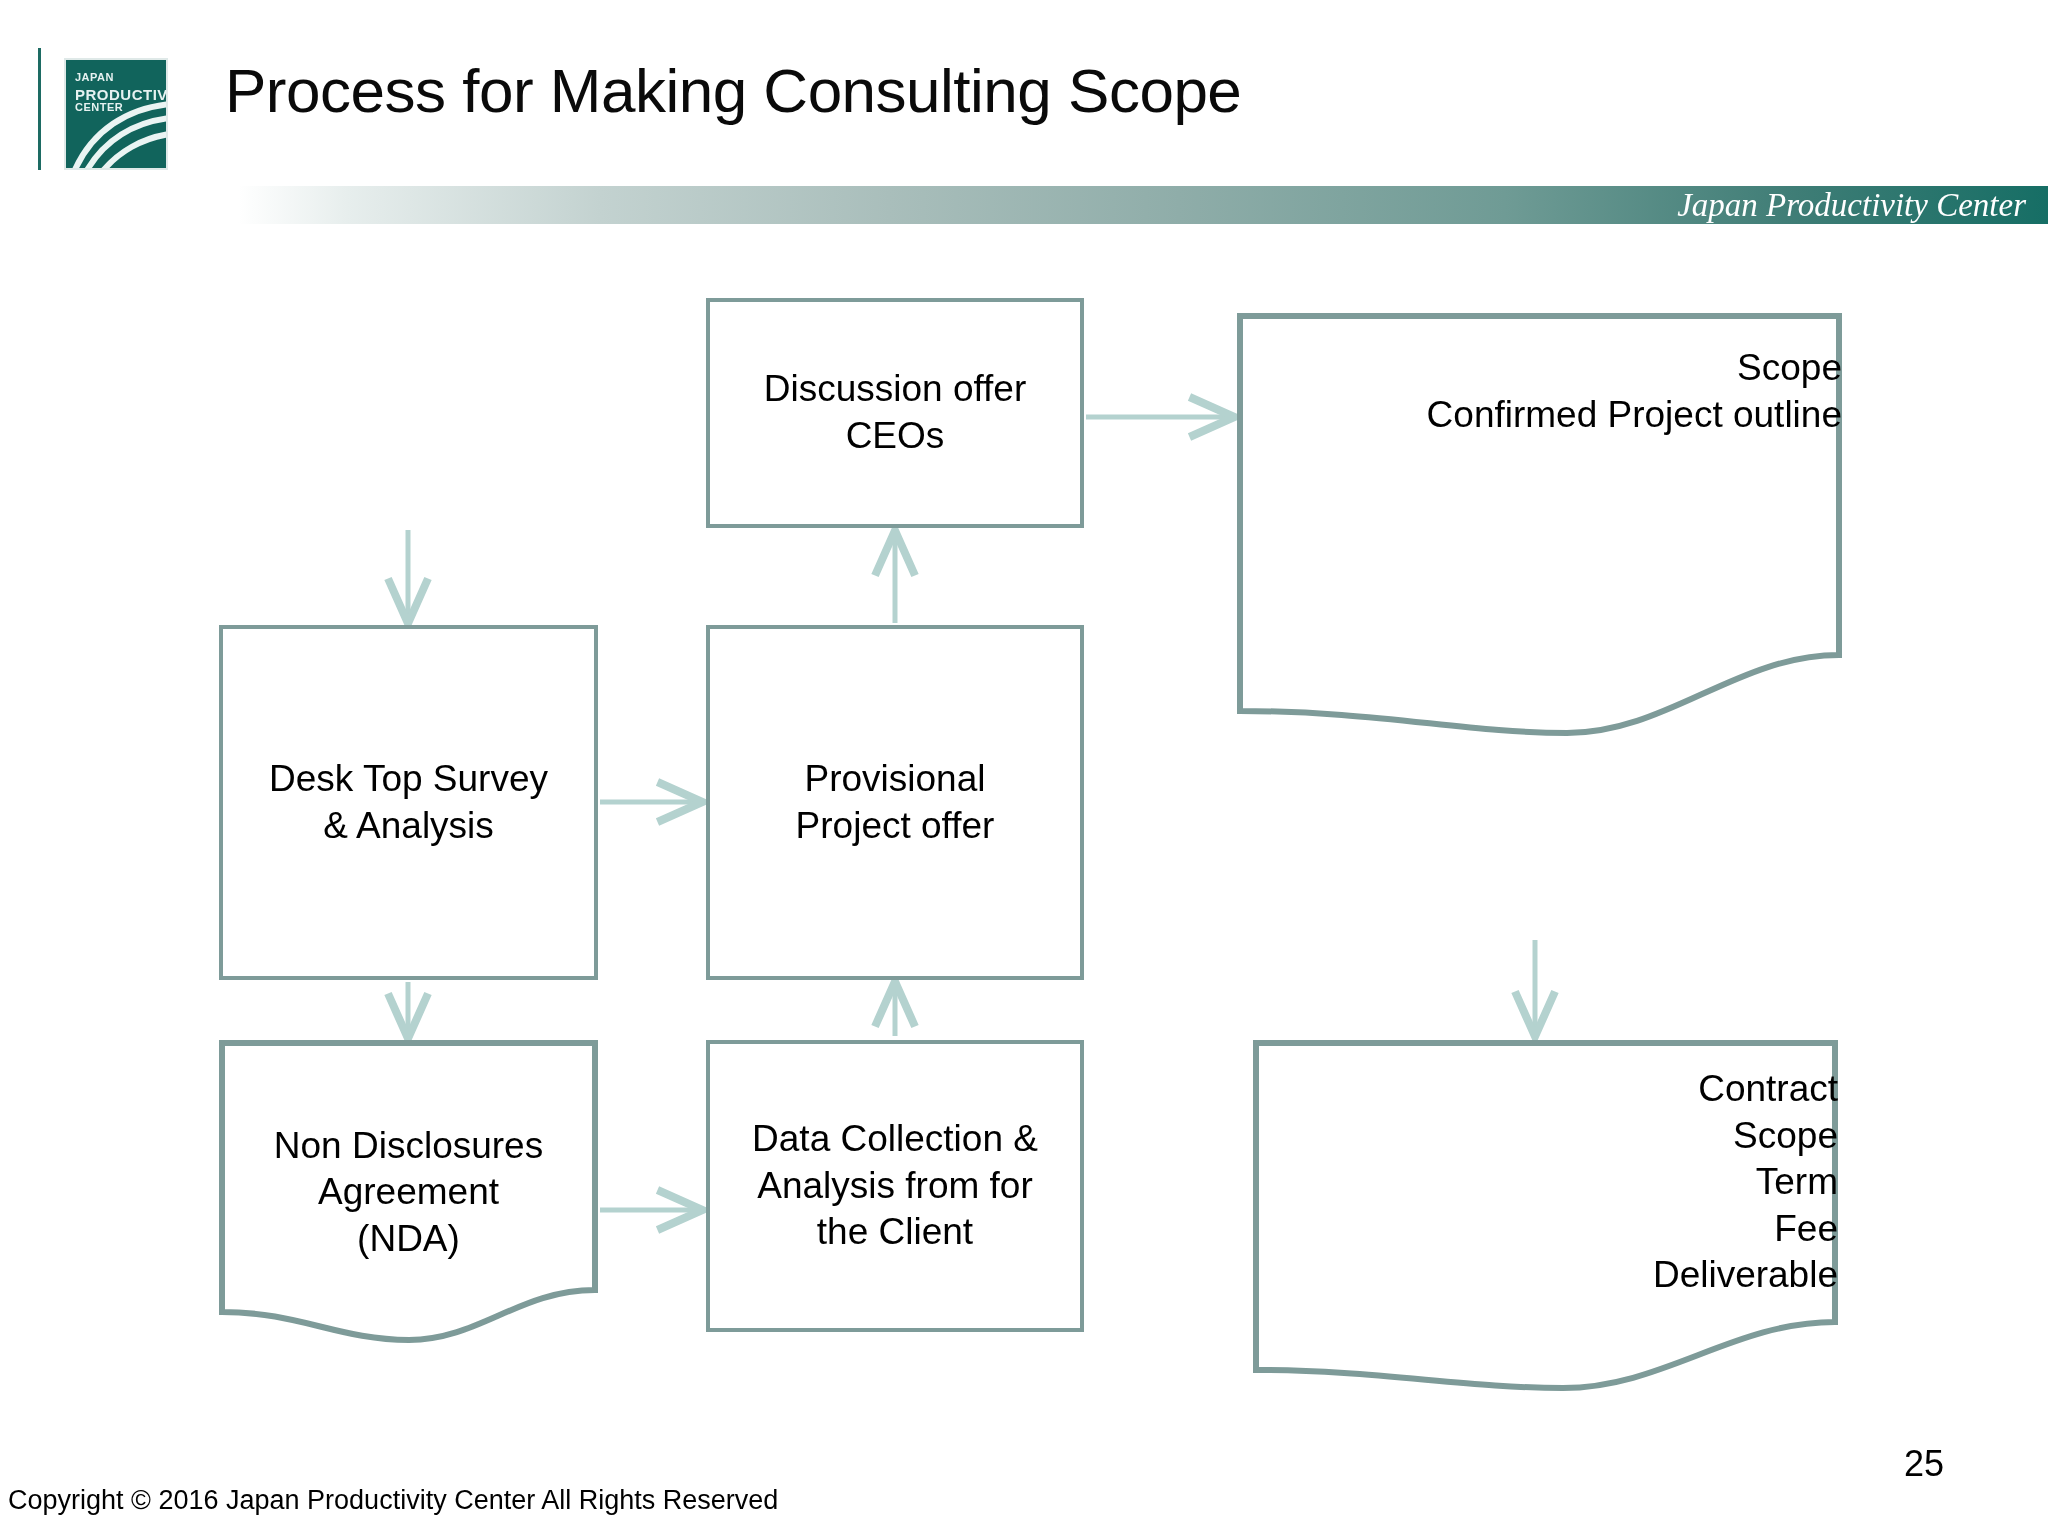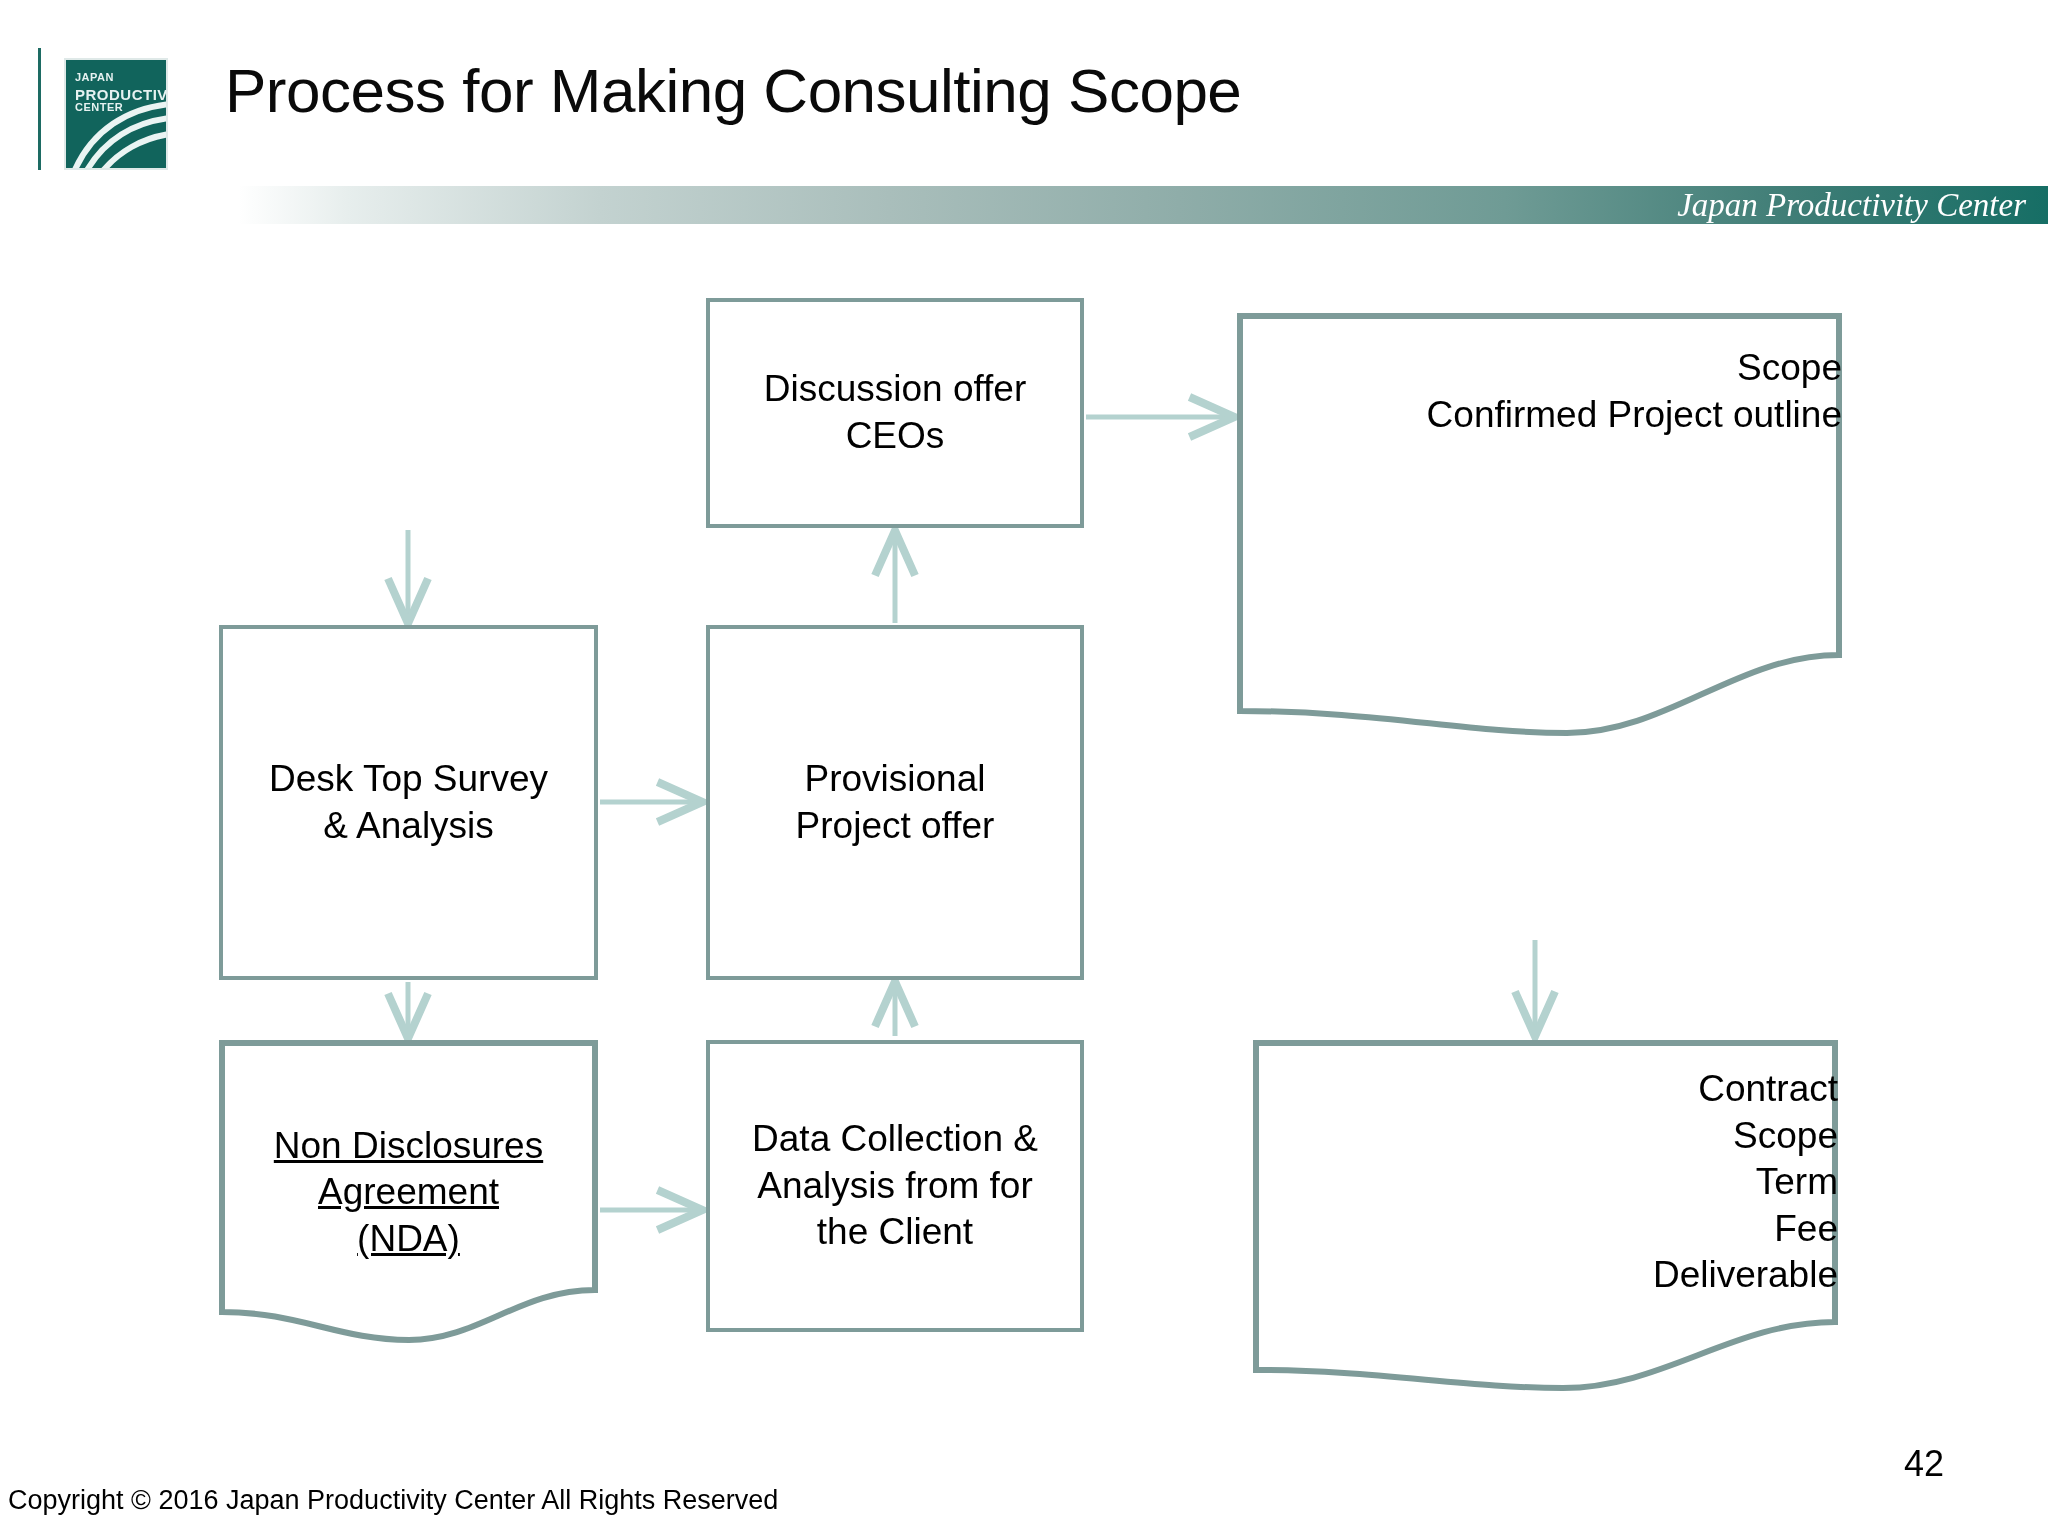--- a/index.html
+++ b/index.html
@@ -140,21 +140,20 @@
     top: 0;
     width: 100%;
     height: 100%;
   }
   .doc-text {
     position: relative;
     z-index: 2;
     width: 100%;
     padding: 0 10px;
     box-sizing: border-box;
-    text-decoration: underline;
   }
   .node-text {
     white-space: pre-line;
   }
 
   
   #node-inquiry          { left: 219px; top: 298px;  width: 379px;  height: 230px; }
   #node-desktop          { left: 219px; top: 625px;  width: 379px;  height: 355px; }
   #node-nda              { left: 219px; top: 1040px; width: 379px;  height: 305px; }
   #node-discussion       { left: 706px; top: 298px;  width: 378px;  height: 230px; }
@@ -286,14 +285,14 @@
       <div class="lines">Contract
 Scope
 Term
 Fee
 Deliverable</div>
     </div>
   </div>
 
 </div>
 
-<div id="page-number">42</div>
+<div id="page-number">25</div>
 <div id="copyright">Copyright © 2016 Japan Productivity Center All Rights Reserved</div>
 
 </body></html>

